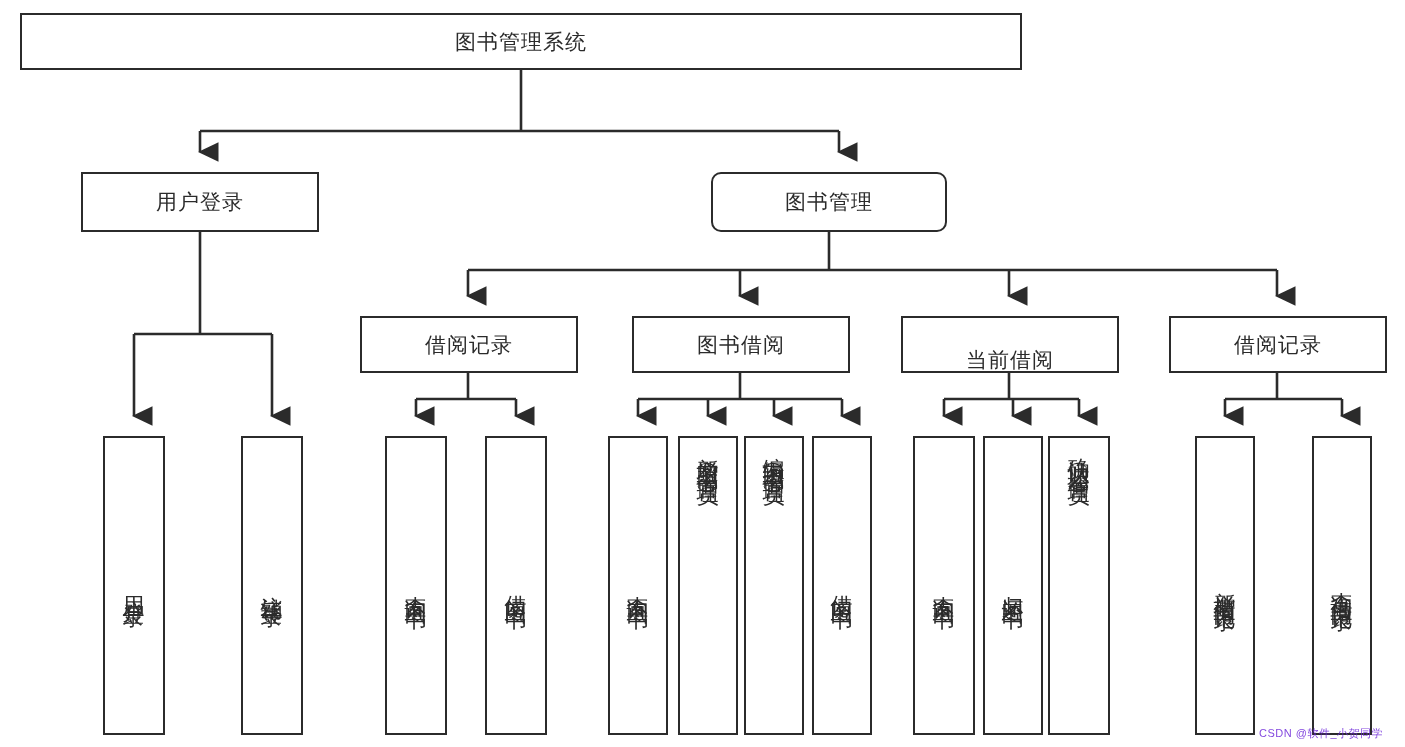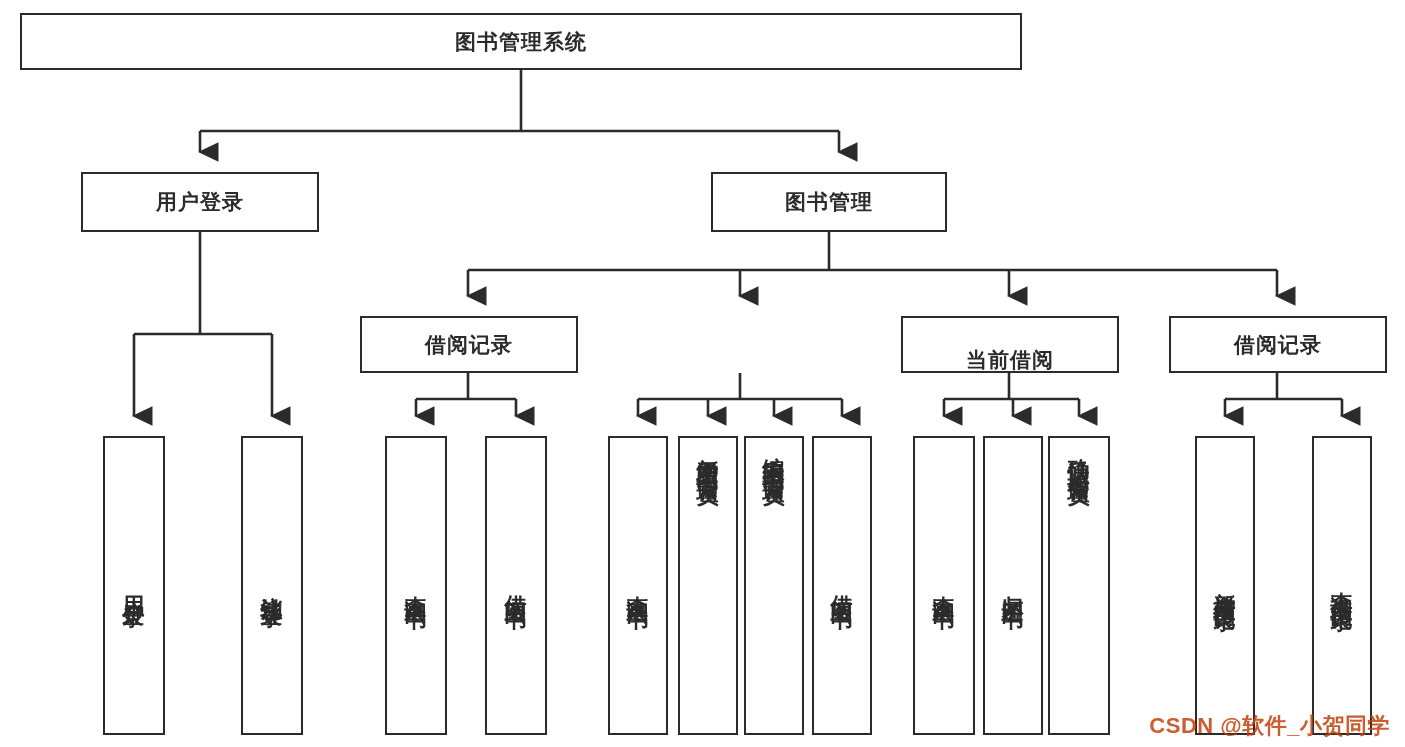--- a/index.html
+++ b/index.html
@@ -10,21 +10,20 @@
   body {
     width: 1405px;
     height: 747px;
     font-family: "Liberation Sans", "DejaVu Sans", sans-serif;
     overflow: hidden;
   }
   #diagram-root {
     position: relative;
     width: 1402px;
     height: 747px;
-    font-weight: bold;
   }
   #flow-svg {
     position: absolute;
     left: 0;
     top: 0;
     width: 1405px;
     height: 747px;
   }
   .node-box {
     position: absolute;
@@ -57,24 +56,24 @@
   }
   .node-box.vertical.mid .node-label {
     margin-top: auto;
     margin-bottom: auto;
   }
   .node-box.vertical.top .node-label {
     margin-top: 2px;
   }
   .watermark {
     position: absolute;
-    right: 12px;
+    right: 19px;
     bottom: 6px;
-    font-size: 22px;
-    color: #c2410c;
+    font-size: 11px;
+    color: #6d28d9;
     letter-spacing: 0.5px;
     white-space: nowrap;
     opacity: 0.85;
   }
 </style>
 </head>
 <body>
 
 <div id="diagram-root">
 
@@ -128,27 +127,30 @@
     </g>
   </svg>
 
   <div class="node-box" style="left:20px; top:13px; width:1002px; height:57px;">
     <span class="node-label">图书管理系统</span>
   </div>
 
   <div class="node-box" style="left:81px; top:172px; width:238px; height:60px;">
     <span class="node-label">用户登录</span>
   </div>
-  <div class="node-box" style="left:711px; top:172px; width:236px; height:60px;">
+  <div class="node-box" style="left:711px; top:172px; width:236px; height:60px;border-radius:10px;">
     <span class="node-label">图书管理</span>
   </div>
 
   <div class="node-box" style="left:360px; top:316px; width:218px; height:57px;">
     <span class="node-label">借阅记录</span>
   </div>
+  <div class="node-box" style="left:632px; top:316px; width:218px; height:57px;">
+    <span class="node-label">图书借阅</span>
+  </div>
   <div class="node-box" style="left:901px; top:316px; width:218px; height:57px;align-items:flex-end;">
     <span class="node-label">当前借阅</span>
   </div>
   <div class="node-box" style="left:1169px; top:316px; width:218px; height:57px;justify-content:center;">
     <span class="node-label">借阅记录</span>
   </div>
 
   <div class="node-box vertical mid" style="left:103px; top:436px; width:62px; height:299px;">
     <span class="node-label">用户登录</span>
   </div>

